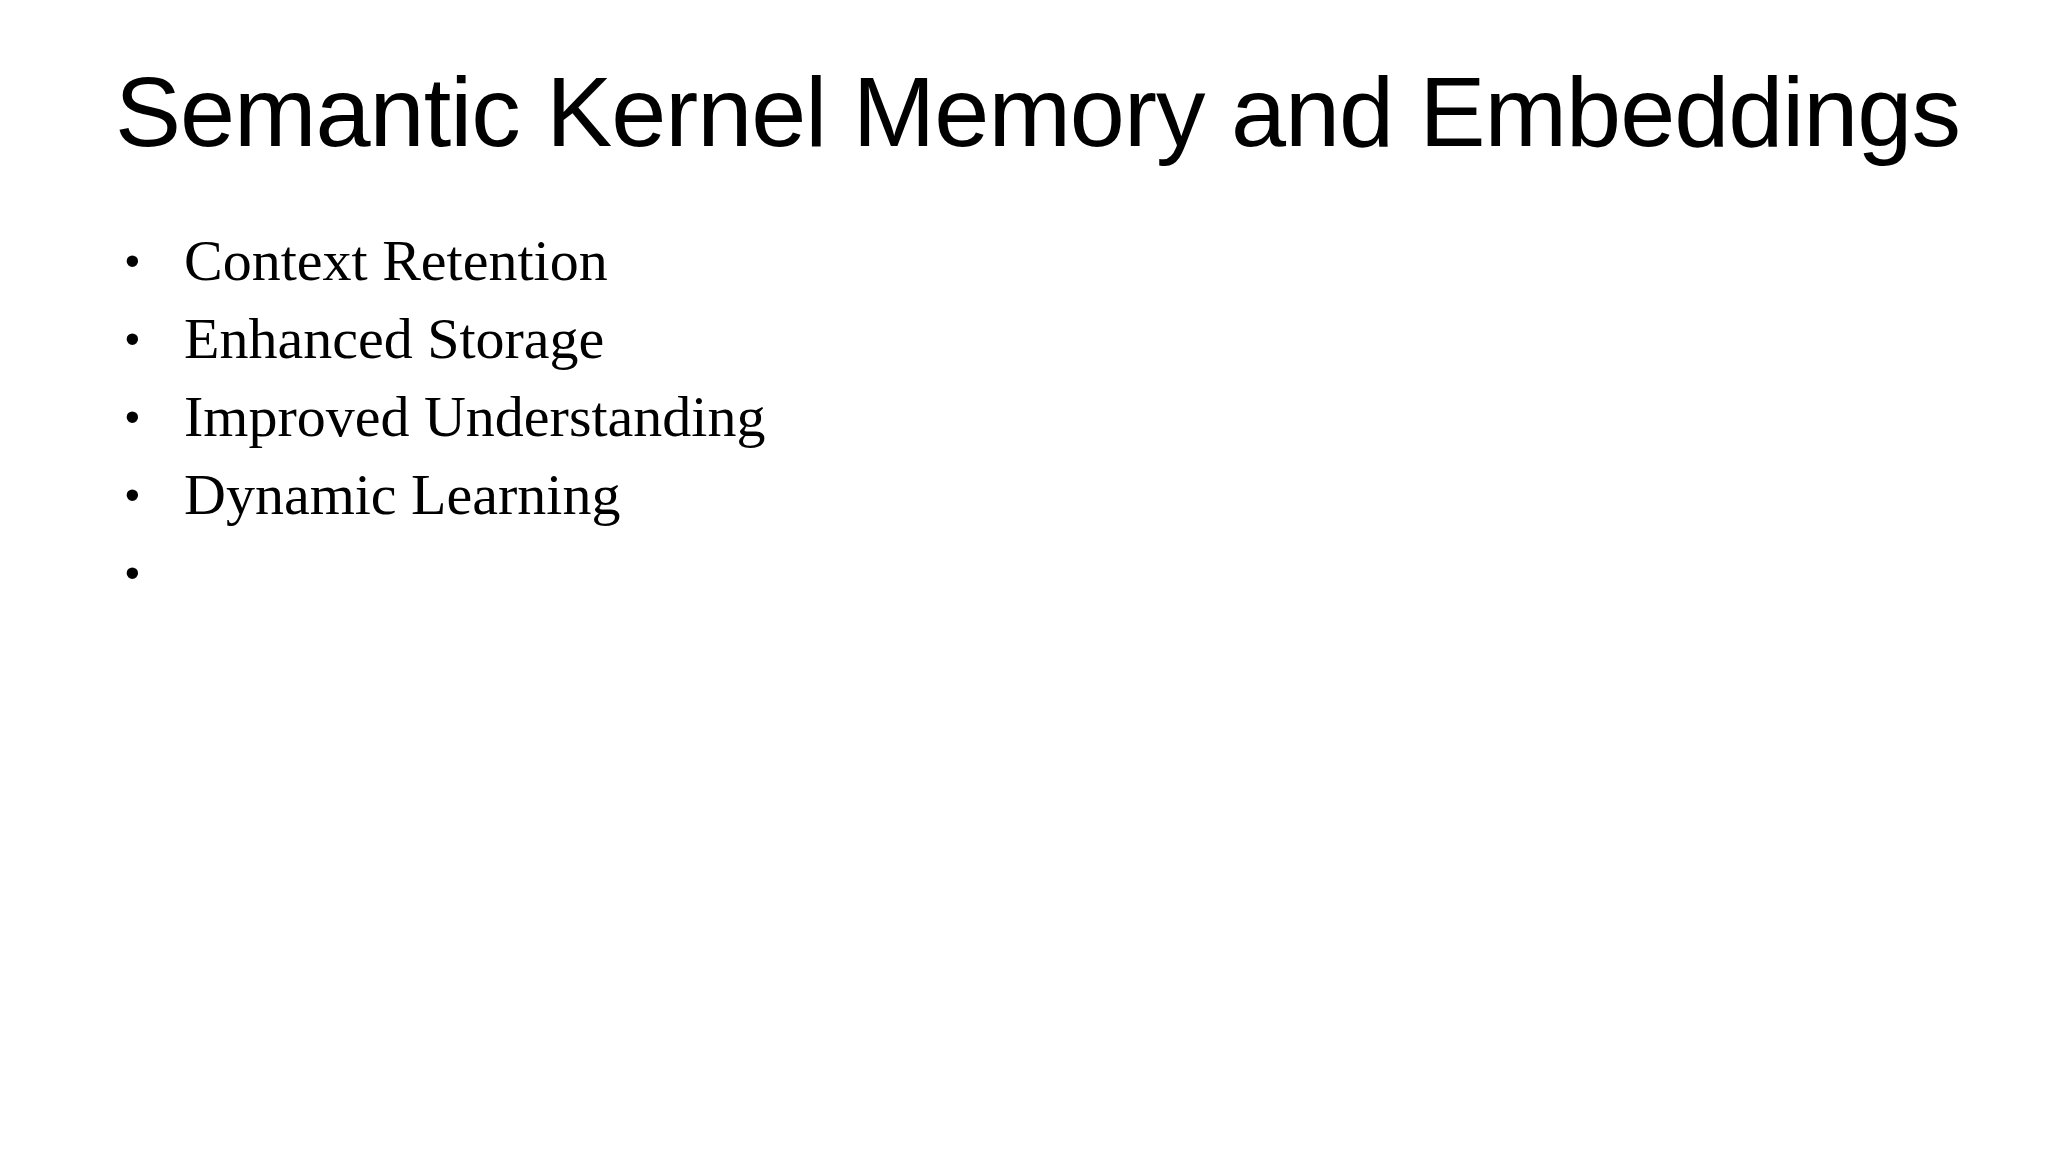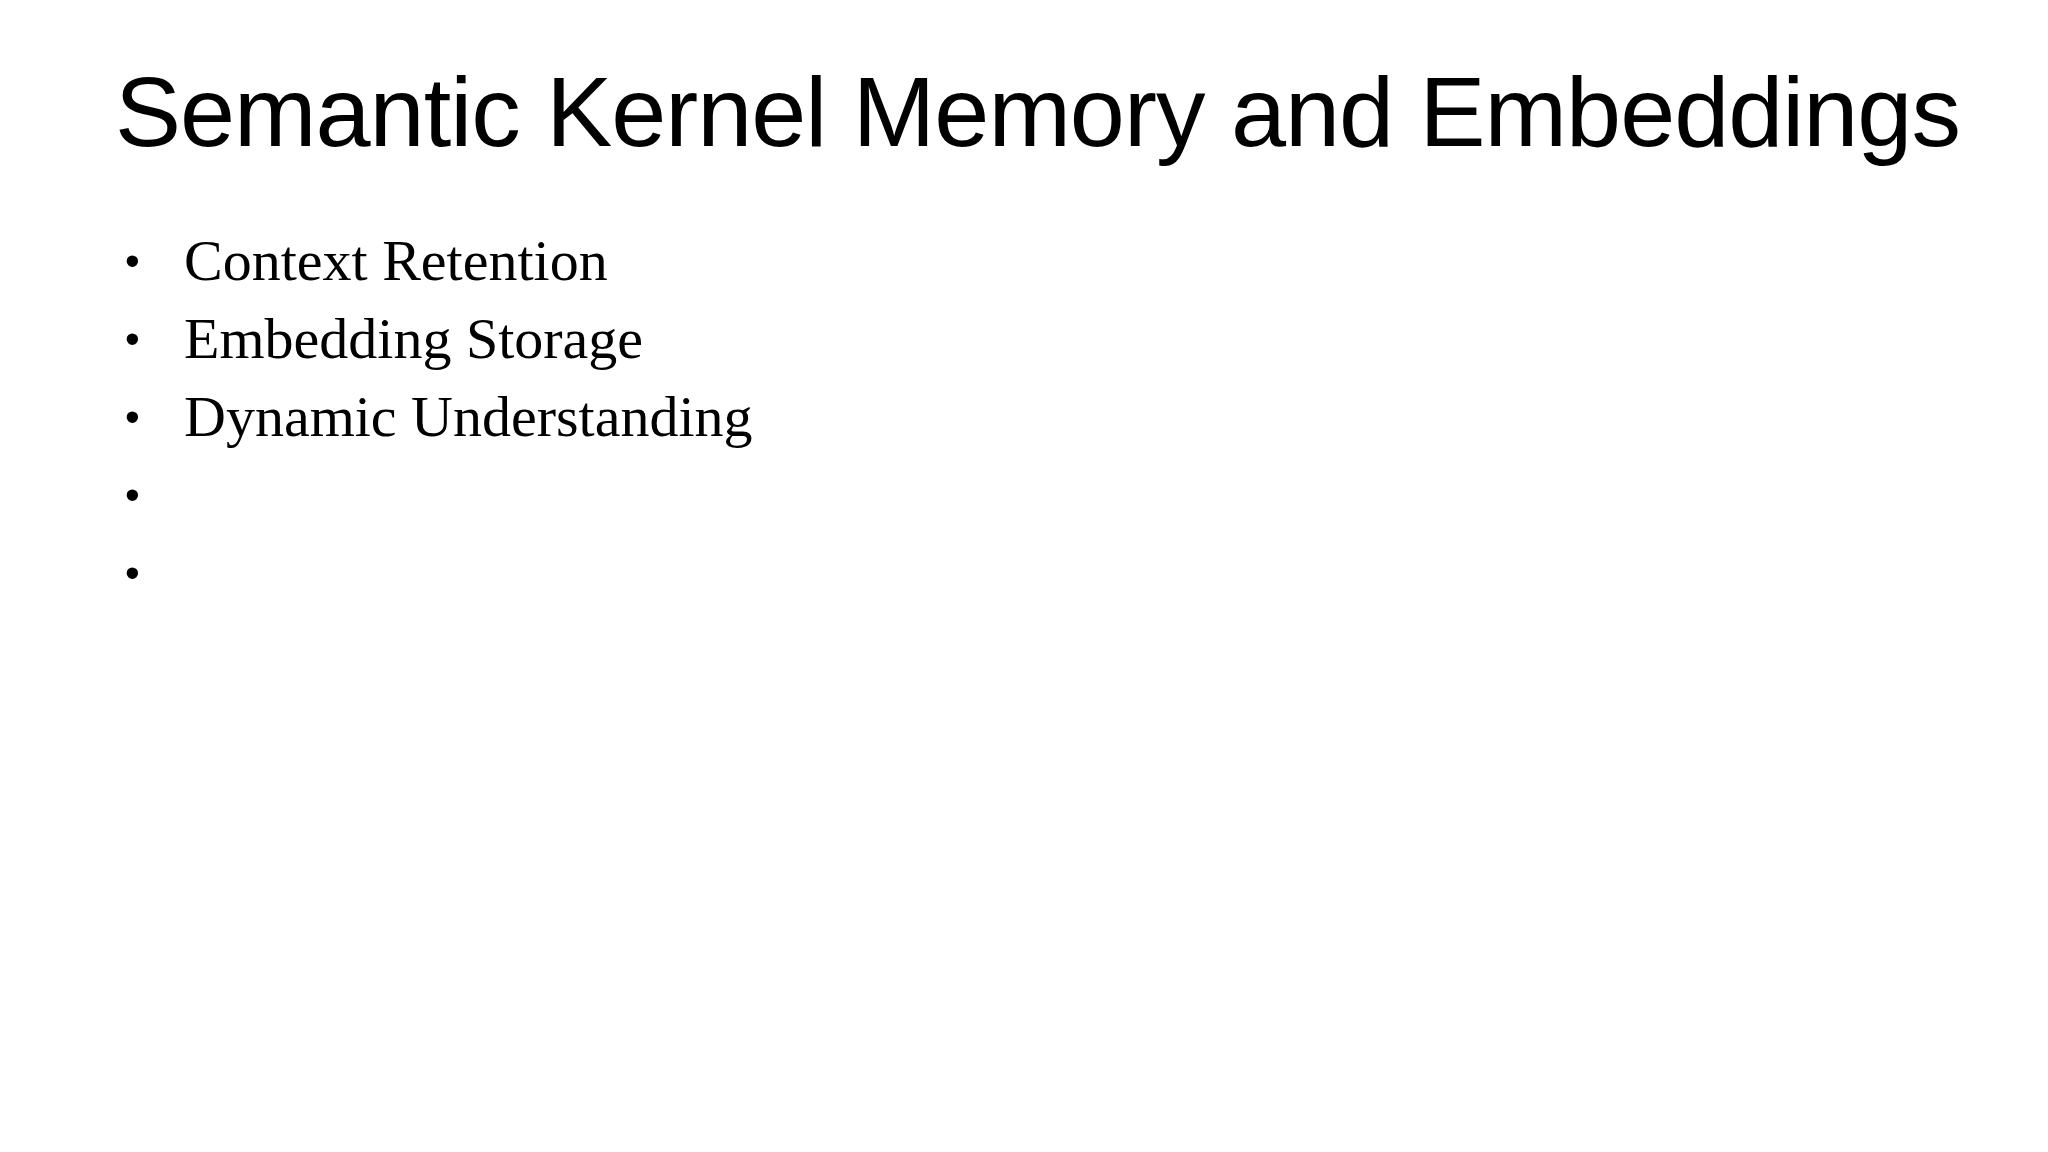--- a/index.html
+++ b/index.html
@@ -64,27 +64,28 @@
 
   <h1 class="slide-title">Semantic Kernel Memory and Embeddings</h1>
 
   <ul class="bullet-list">
     <li class="bullet-item">
       <span class="bullet-marker">•</span>
       <span class="bullet-text">Context Retention</span>
     </li>
     <li class="bullet-item">
       <span class="bullet-marker">•</span>
-      <span class="bullet-text">Embedding Storage</span>
+      <span class="bullet-text">Enhanced Storage</span>
     </li>
     <li class="bullet-item">
       <span class="bullet-marker">•</span>
-      <span class="bullet-text">Dynamic Understanding</span>
+      <span class="bullet-text">Improved Understanding</span>
     </li>
     <li class="bullet-item">
       <span class="bullet-marker">•</span>
+      <span class="bullet-text">Dynamic Learning</span>
     </li>
     <li class="bullet-item">
       <span class="bullet-marker">•</span>
     </li>
   </ul>
 
 </div>
 
 </body></html>

